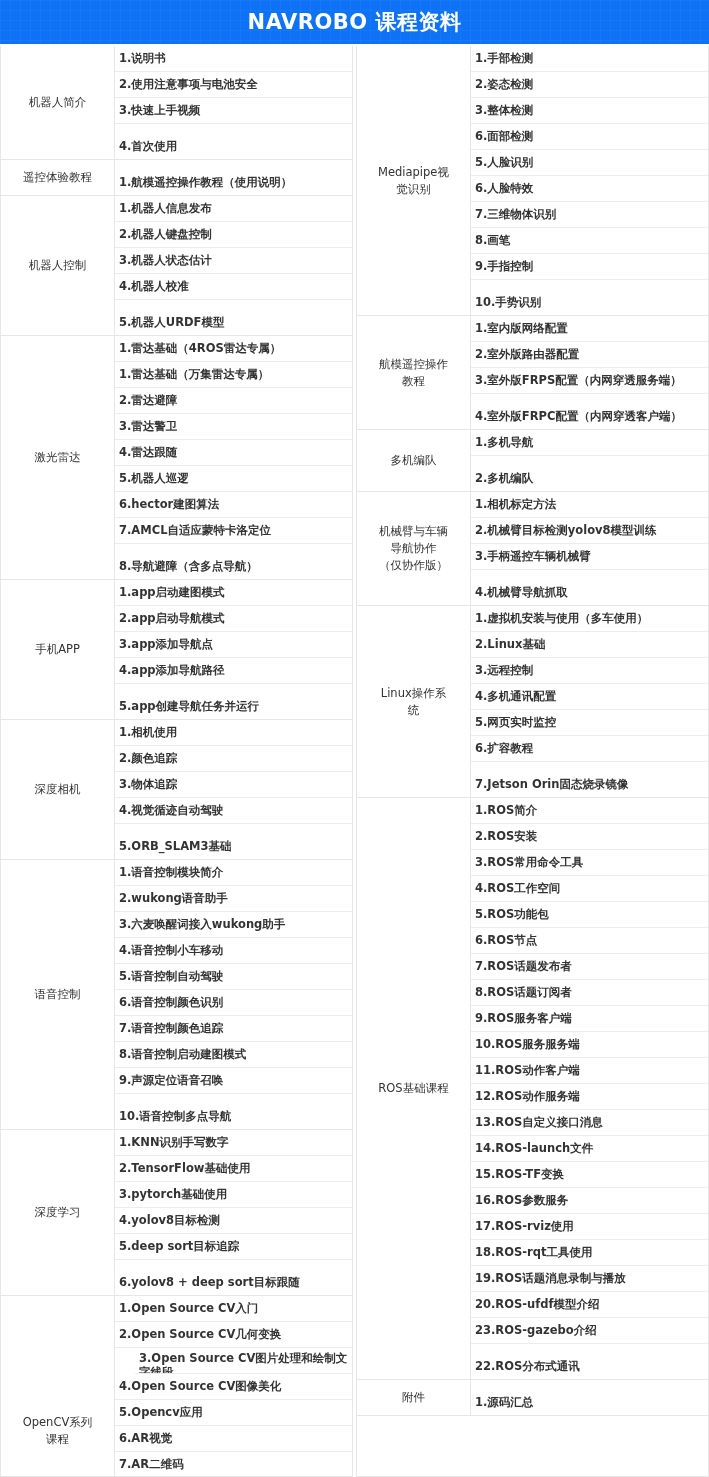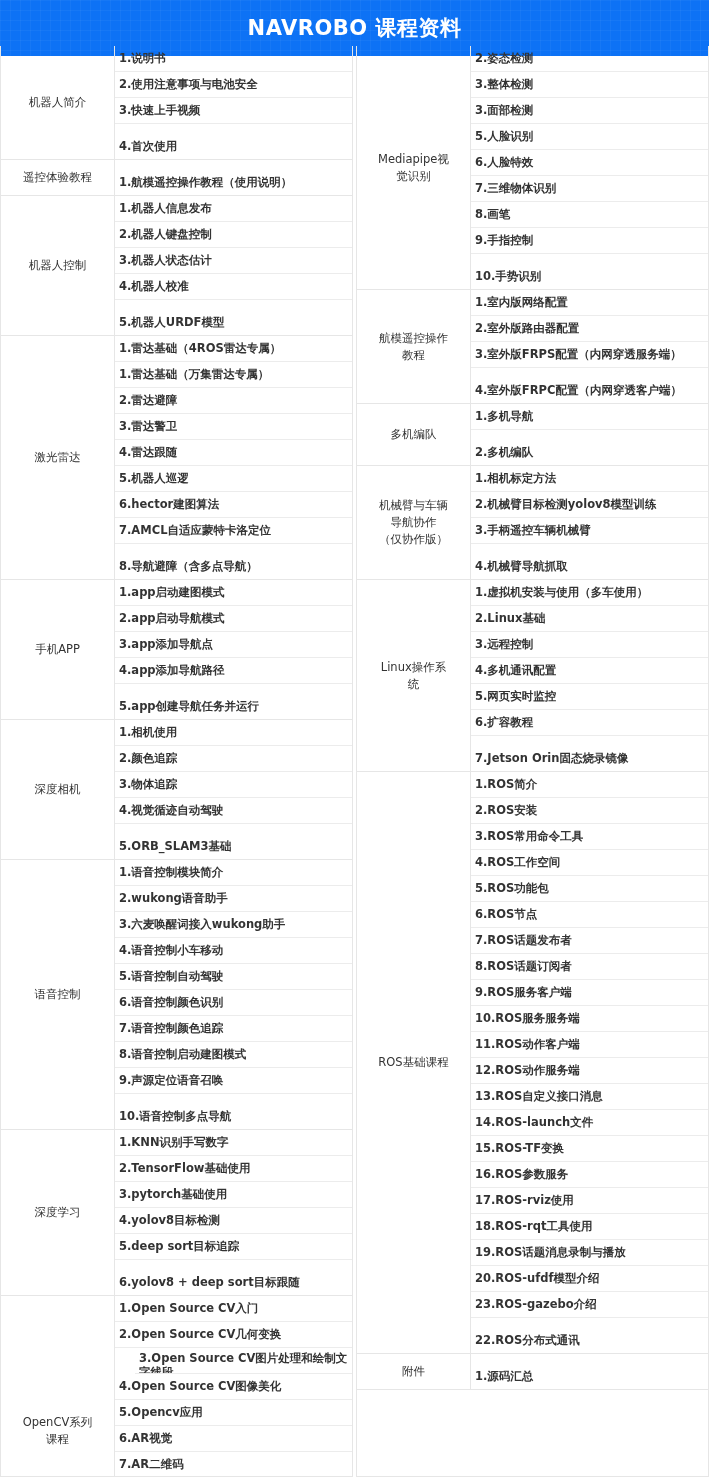--- a/index.html
+++ b/index.html
@@ -1,19 +1,19 @@
 <!DOCTYPE html>
 <html><head>
 <meta charset="utf-8">
 <style>
   * { box-sizing: border-box; margin: 0; padding: 0; }
   html, body { width: 709px; height: 1477px; background: #ffffff; overflow: hidden; }
   body { font-family: "DejaVu Sans", "Liberation Sans", sans-serif; color: #333333; }
   .header {
-    position: absolute; left: 0; top: 0; width: 709px; height: 56px;
+    position: absolute; left: 0; top: 0; width: 709px; height: 44px;
     background: #0d72f5;
     background-image:
       linear-gradient(rgba(255,255,255,0.04) 1px, transparent 1px),
       linear-gradient(90deg, rgba(255,255,255,0.04) 1px, transparent 1px);
     background-size: 10px 10px;
     display: flex; align-items: center; justify-content: center;
   }
   .header-title { color: #ffffff; font-size: 21px; font-weight: bold; letter-spacing: 0.5px; }
   .panel { position: absolute; top: 46px; width: 353px; height: 1431px; border-left: 1px solid #e6e6e6; border-right: 1px solid #e6e6e6; border-bottom: 1px solid #e6e6e6; }
   .panel.left { left: 0; }
@@ -138,23 +138,24 @@
         <div class="item">8.ROS+Opencv基础</div>
         <div class="item">9.ROS+Opencv应用</div>
         <div class="item">10.数据转换和点云</div>
       </div>
     </div>
   </div>
 <div class="panel right" id="right-panel">
     <div class="group">
       <div class="cat">Mediapipe视觉识别</div>
       <div class="items">
+        <div class="item">1.手部检测</div>
         <div class="item">2.姿态检测</div>
         <div class="item">3.整体检测</div>
-        <div class="item">3.面部检测</div>
+        <div class="item">6.面部检测</div>
         <div class="item">5.人脸识别</div>
         <div class="item">6.人脸特效</div>
         <div class="item">7.三维物体识别</div>
         <div class="item">8.画笔</div>
         <div class="item">9.手指控制</div>
         <div class="item">10.手势识别</div>
       </div>
     </div>
     <div class="group">
       <div class="cat">航模遥控操作教程</div>

